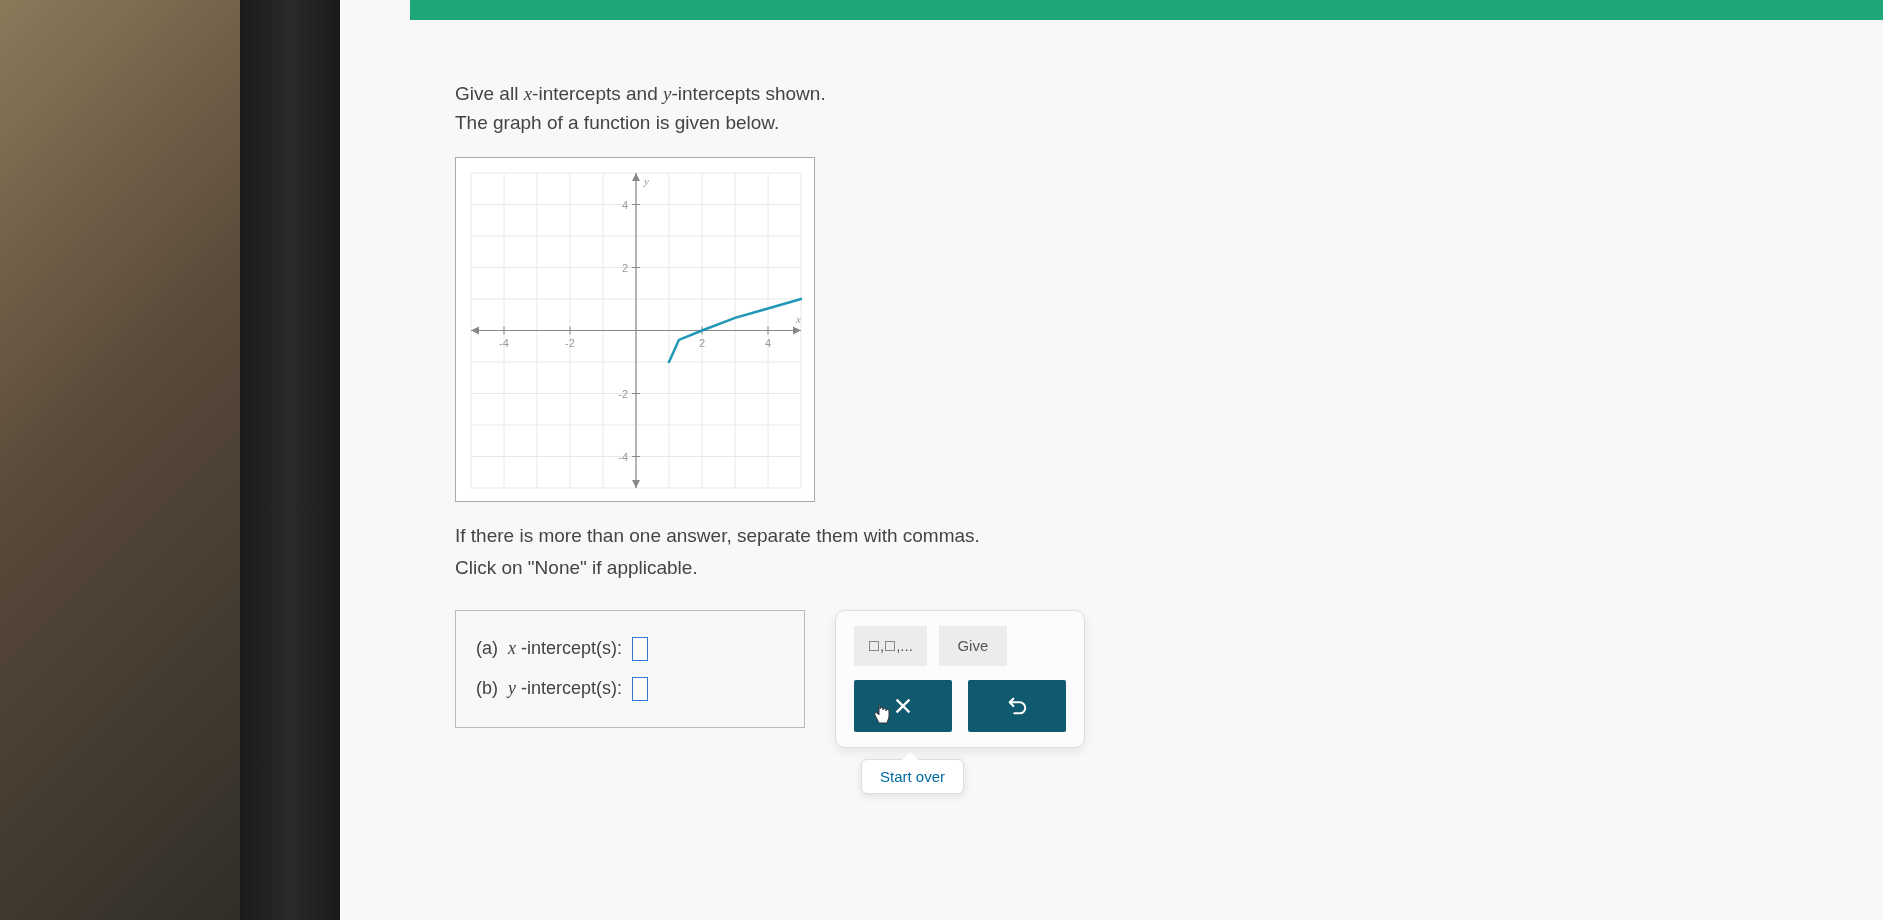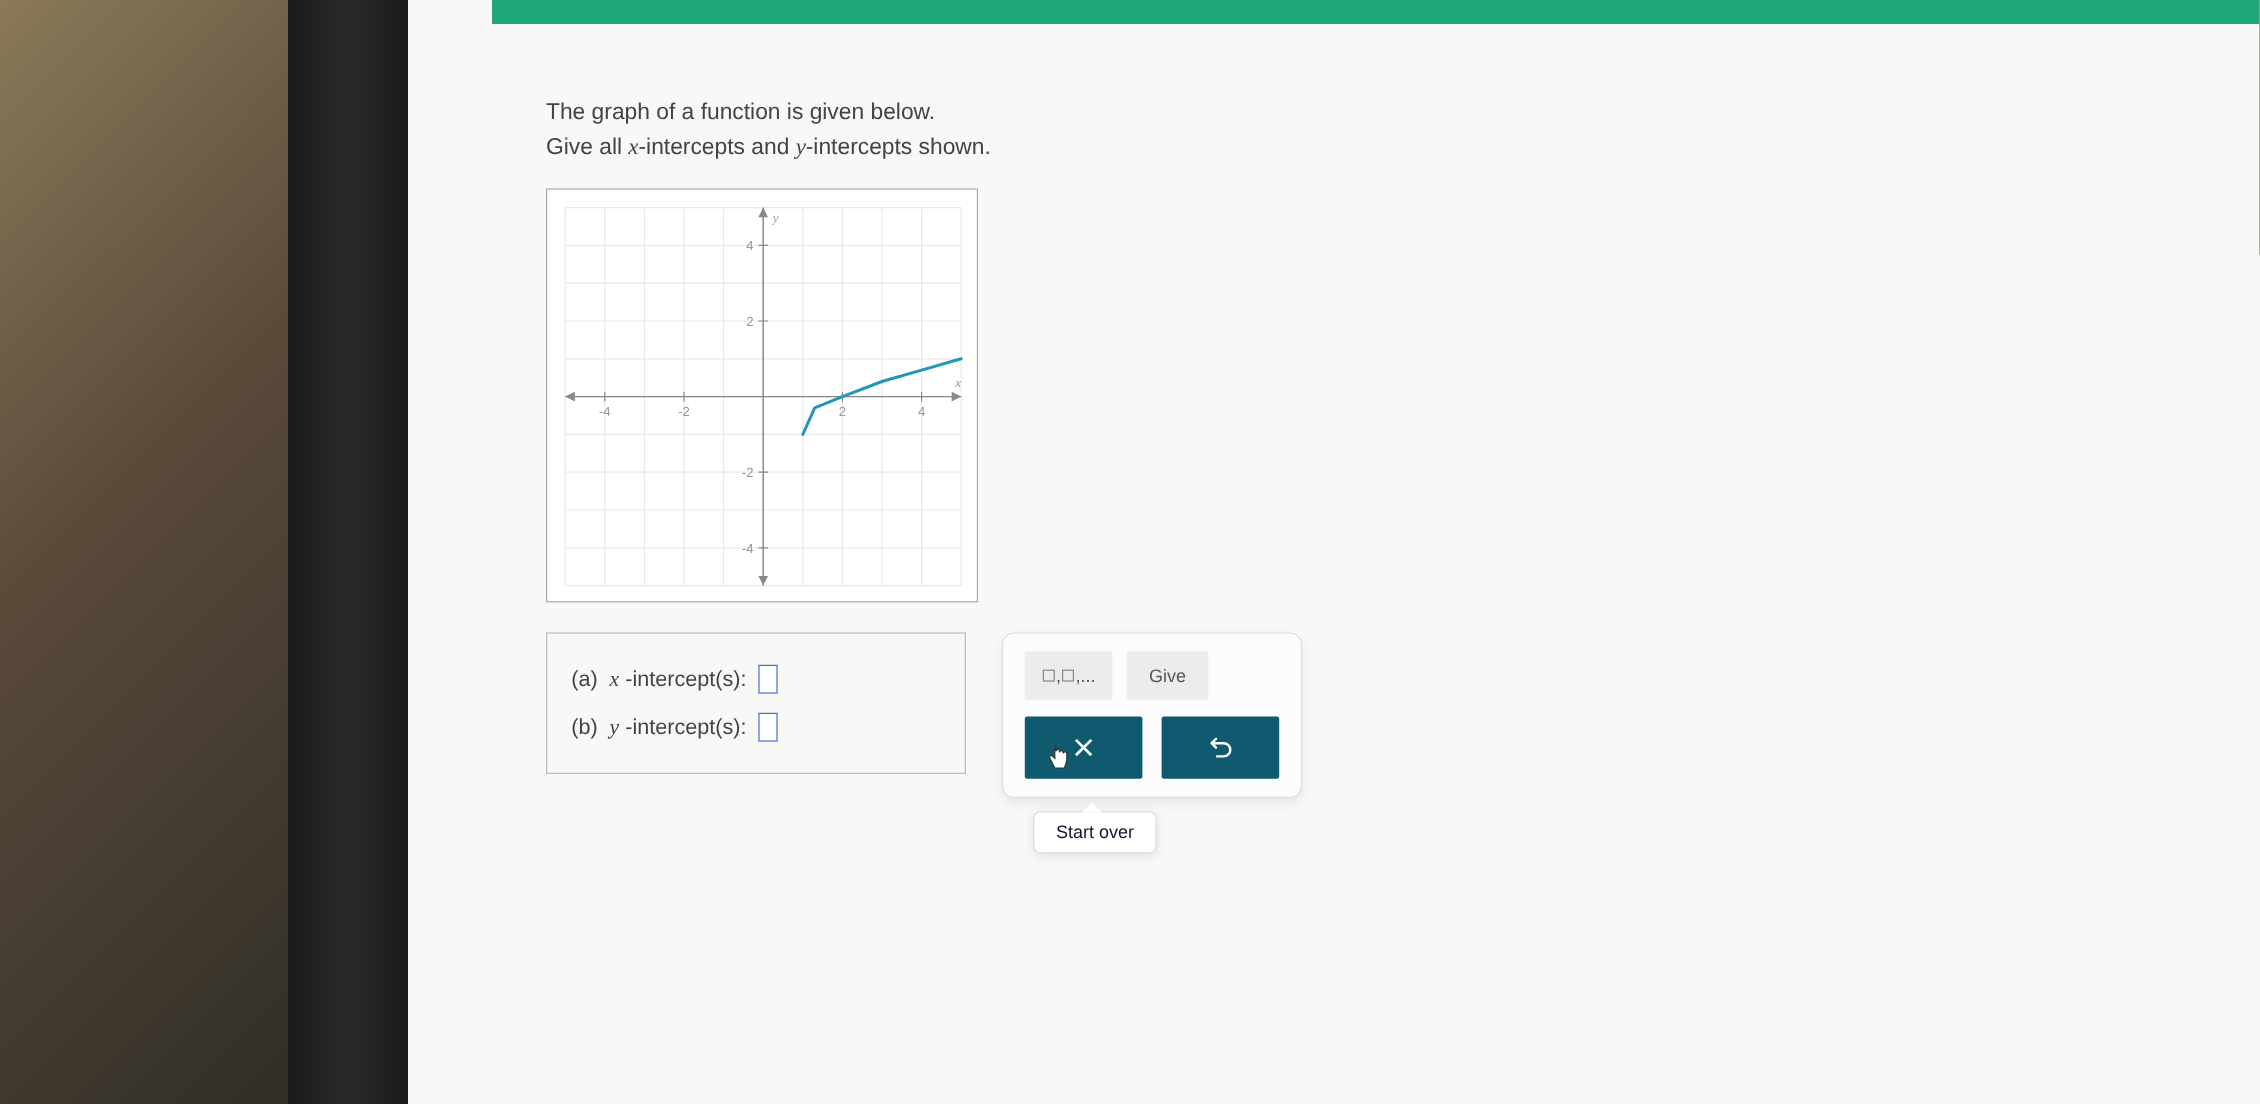--- a/index.html
+++ b/index.html
@@ -155,21 +155,21 @@
     }
     .tooltip-bubble {
       position: absolute;
       top: 148px;
       left: 25px;
       background: #fff;
       border: 1px solid #ddd;
       border-radius: 6px;
       padding: 8px 18px;
       font-size: 15px;
-      color: #0f172a;
+      color: #0369a1;
       box-shadow: 0 2px 8px rgba(0,0,0,0.1);
     }
     .tooltip-bubble::before {
       content:'';
       position:absolute;
       top:-8px;
       left:40px;
       border-left:8px solid transparent;
       border-right:8px solid transparent;
       border-bottom:8px solid #fff;
@@ -183,24 +183,24 @@
 <body>
 
 <div class="photo-bg"></div>
 <div class="bezel"></div>
 <div class="screen"></div>
 <div class="topbar"></div>
 
 <div class="content">
 
   <div class="problem-text">
-    <div>The graph of a function is given below.</div>
     <div>
       <span>Give all </span><span class="mathvar">x</span><span>-intercepts and </span><span class="mathvar">y</span><span>-intercepts shown.</span>
     </div>
+    <div>The graph of a function is given below.</div>
   </div>
 
   <div class="graph-container">
     <svg id="graph-svg" width="360" height="345" viewBox="0 0 360 345">
         <line x1="15" y1="330" x2="15" y2="15" stroke="#e8e8e8" stroke-width="1"></line>
         <line x1="48" y1="330" x2="48" y2="15" stroke="#e8e8e8" stroke-width="1"></line>
         <line x1="81" y1="330" x2="81" y2="15" stroke="#e8e8e8" stroke-width="1"></line>
         <line x1="114" y1="330" x2="114" y2="15" stroke="#e8e8e8" stroke-width="1"></line>
         <line x1="147" y1="330" x2="147" y2="15" stroke="#e8e8e8" stroke-width="1"></line>
         <line x1="180" y1="330" x2="180" y2="15" stroke="#e8e8e8" stroke-width="1"></line>
@@ -241,20 +241,24 @@
         <line x1="176" y1="109.5" x2="184" y2="109.5" stroke="#888"></line>
         <text x="172" y="113.5" text-anchor="end" font-size="11" fill="#999" font-family="Arial">2</text>
         <line x1="176" y1="46.5" x2="184" y2="46.5" stroke="#888"></line>
         <text x="172" y="50.5" text-anchor="end" font-size="11" fill="#999" font-family="Arial">4</text>
         <text x="340" y="164.5" font-size="11" fill="#999" font-style="italic" font-family="Times">x</text>
         <text x="188" y="27" font-size="11" fill="#999" font-style="italic" font-family="Times">y</text>
         <path d="M213 204 L222.9 181.95 L245.99999999999997 172.5 L279 159.89999999999998 L312 150.45 L345 141 " stroke="#1f97b5" stroke-width="2.5" fill="none" stroke-linecap="round"></path>
       </svg>
   </div>
 
+  <div class="helper-text">
+    <div>If there is more than one answer, separate them with commas.</div>
+    <div>Click on "None" if applicable.</div>
+  </div>
 
   <div class="answer-row">
 
     <div class="answer-box">
       <div class="answer-line">
         <span>(a)</span>
         <span><span class="mathvar">x</span> <span>-intercept(s):</span></span>
         <span class="input-slot"></span>
       </div>
       <div class="answer-line">

